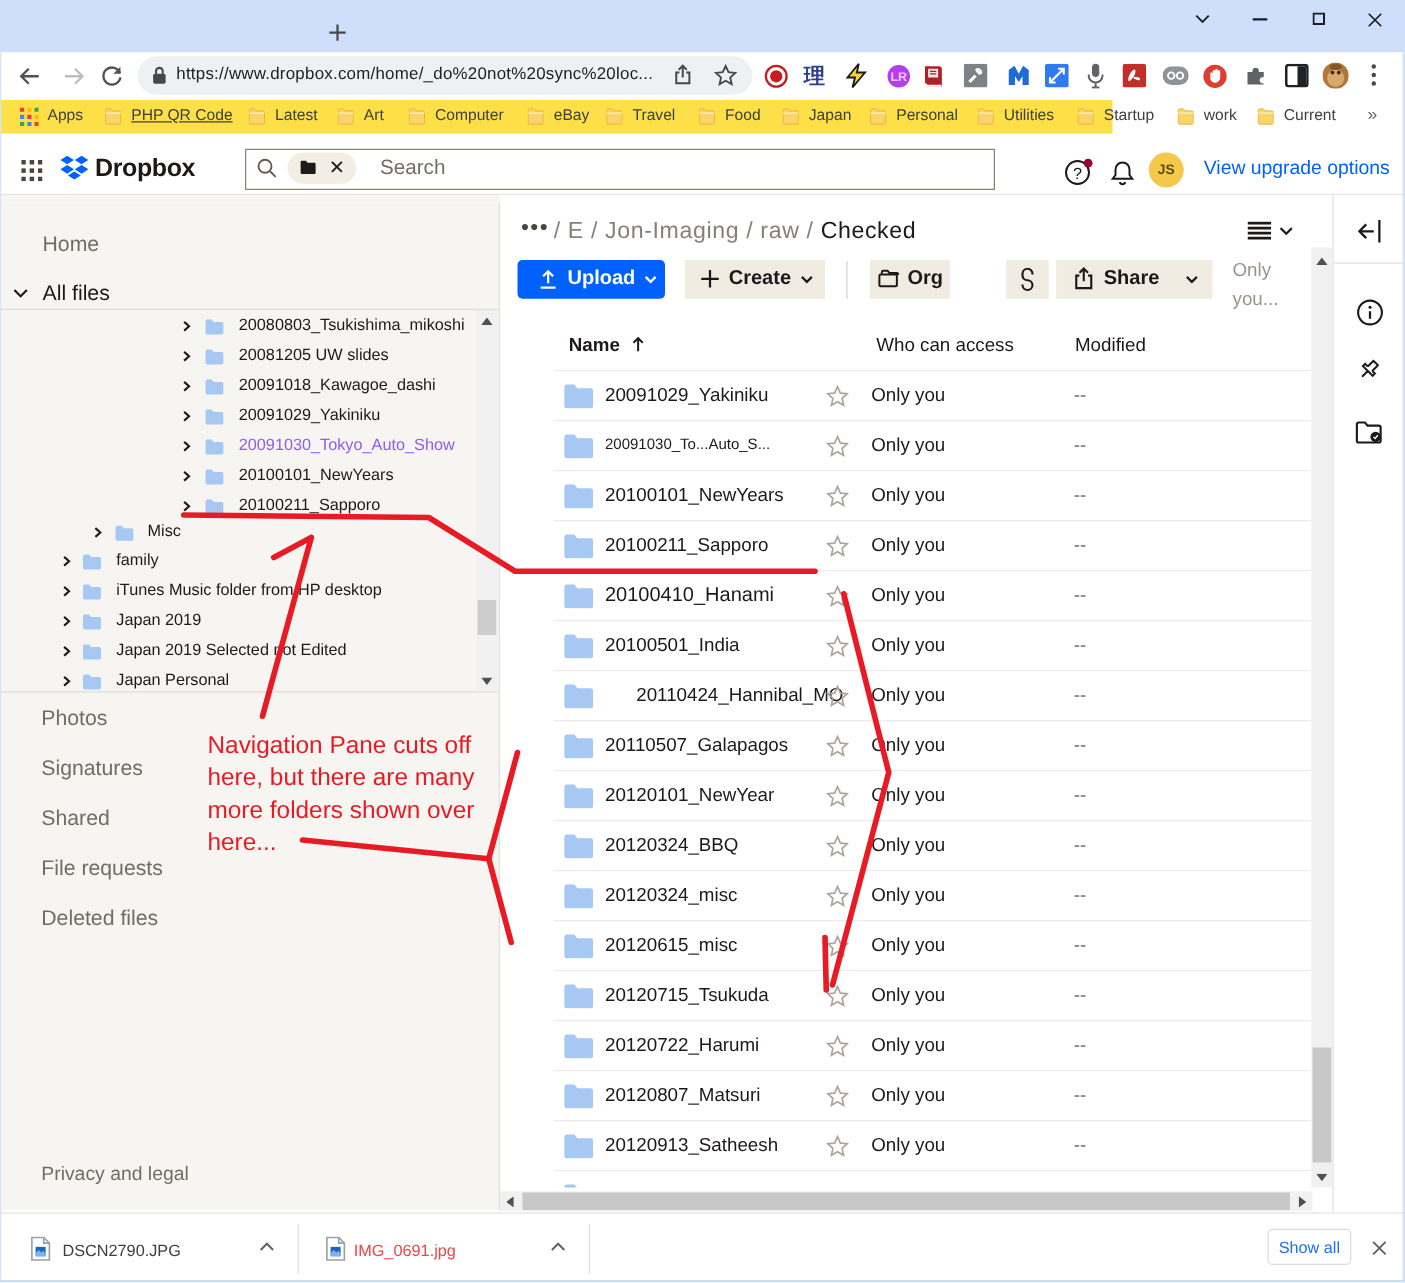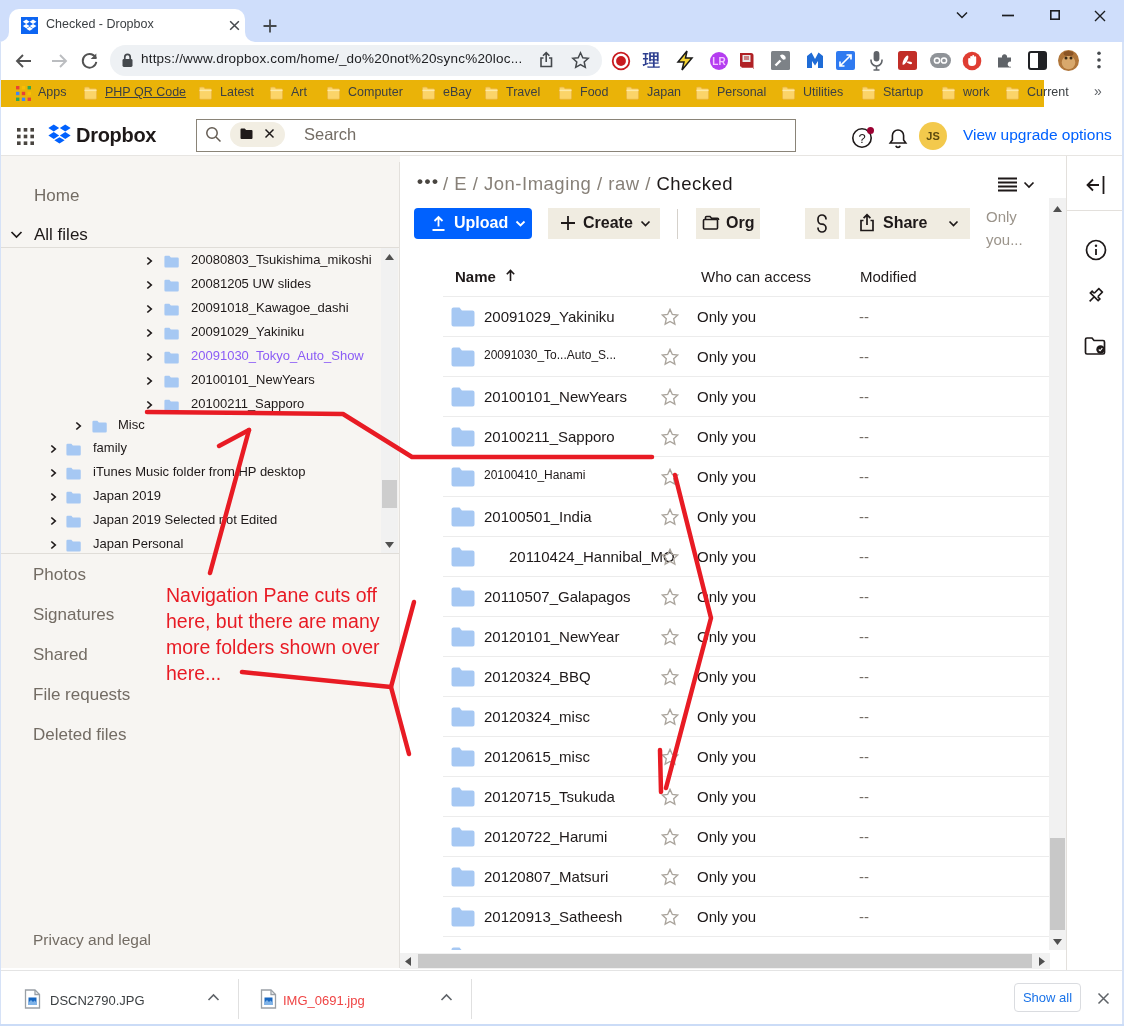--- a/index.html
+++ b/index.html
@@ -5,57 +5,37 @@
 * { margin:0; padding:0; box-sizing:border-box; }
 html,body { width:1124px; height:1026px; overflow:hidden; }
 body { font-family:"Liberation Sans", sans-serif; position:relative; background:#fff; }
 #root { position:absolute; left:0; top:0; width:1124px; height:1026px; overflow:hidden; }
 .abs { position:absolute; }
 
 #tabstrip { position:absolute; left:0; top:0; width:1124px; height:42px; background:#cfdefb; }
 #tab { position:absolute; left:9px; top:9px; width:236px; height:33px; background:#fff; border-radius:10px 10px 0 0; }
 #tab .title { position:absolute; left:37px; top:8px; font-size:12.5px; color:#3c4043; white-space:nowrap; }
 #toolbar { position:absolute; left:0; top:42px; width:1124px; height:38px; background:#fff; }
-#bookmarks { position:absolute; left:0; top:80px; width:1044px; height:27px; background:#eab308; }
+#bookmarks { position:absolute; left:0; top:80px; width:890px; height:27px; background:#fde047; }
 .bm { position:absolute; top:5px; height:17px; font-size:12.5px; color:#3c4043; white-space:nowrap; }
 
 #dbheader { position:absolute; left:0; top:107px; width:1124px; height:55px; background:#fff; }
 
 #sidebar { position:absolute; left:0; top:162px; width:400px; height:806px; background:#f7f5f2; border-right:1px solid #e3e0dc; }
 
 #main { position:absolute; left:400px; top:162px; width:666px; height:808px; background:#fff; }
 
 #rightpanel { position:absolute; left:1066px; top:156px; width:58px; height:814px; background:#fff; border-left:1px solid #e3e0dc; }
 
 #downloads { position:absolute; left:0; top:970px; width:1124px; height:56px; background:#fff; border-top:1px solid #e4e4e4; }
 </style>
 </head>
 <body>
 <div id="root">
 <div id="tabstrip">
-  <div id="tab">
-        <div class="abs" style="left:-10px;top:23px;width:10px;height:10px;background:#fff;"></div>
-        <div class="abs" style="left:-10px;top:23px;width:10px;height:10px;background:#cfdefb;border-bottom-right-radius:10px;"></div>
-        <div class="abs" style="left:236px;top:23px;width:10px;height:10px;background:#fff;"></div>
-        <div class="abs" style="left:236px;top:23px;width:10px;height:10px;background:#cfdefb;border-bottom-left-radius:10px;"></div>
-    <svg class="abs" style="left:12px;top:8px" width="17" height="17" viewBox="0 0 17 17">
-          <rect width="17" height="17" fill="#0d65f2"></rect>
-          <g fill="#fff" transform="translate(1.9,2.6) scale(0.52)">
-            <path d="M6.5 0 L0 4.15 6.5 8.3 13 4.15z"></path>
-            <path d="M19.5 0 L13 4.15 19.5 8.3 26 4.15z"></path>
-            <path d="M6.5 8.3 L0 12.45 6.5 16.6 13 12.45z"></path>
-            <path d="M19.5 8.3 L13 12.45 19.5 16.6 26 12.45z"></path>
-            <path d="M6.5 17.5 L13 21.3 19.5 17.5 13 13.8z"></path>
-          </g>
-        </svg>
-    <div class="title">Checked - Dropbox</div>
-    <svg class="abs" style="left:219px;top:10px" width="13" height="13" viewBox="0 0 12 12">
-          <path d="M2 2 L10 10 M10 2 L2 10" stroke="#45494d" stroke-width="1.4"></path>
-        </svg>
-  </div>
   <svg class="abs" style="left:262px;top:18px" width="16" height="16" viewBox="0 0 16 16">
         <path d="M8 1.5 V14.5 M1.5 8 H14.5" stroke="#45494d" stroke-width="1.8"></path>
       </svg>
   <svg class="abs" style="left:956px;top:11px" width="12" height="8" viewBox="0 0 12 8">
         <path d="M1 1.5 L6 6.5 L11 1.5" stroke="#1c1e21" stroke-width="1.5" fill="none"></path>
       </svg>
   <svg class="abs" style="left:1002px;top:14px" width="12" height="3" viewBox="0 0 12 3">
         <path d="M0 1.5 H12" stroke="#1c1e21" stroke-width="1.7"></path>
       </svg>
   <svg class="abs" style="left:1050px;top:10px" width="10" height="10" viewBox="0 0 10 10">
@@ -497,21 +477,21 @@
   <div class="abs" style="left:84px;top:131px;font-size:15px;color:#1e1919;white-space:nowrap;">20100211_Sapporo</div>
   <svg class="abs" style="left:261px;top:131px" width="18" height="18" viewBox="0 0 20 20">
           <path d="M10 1.5 L12.6 7.2 18.6 7.8 14.1 11.9 15.4 18 10 14.9 4.6 18 5.9 11.9 1.4 7.8 7.4 7.2 Z" fill="none" stroke="#aaa49c" stroke-width="1.5"></path>
         </svg>
   <div class="abs" style="left:297px;top:131px;font-size:15px;color:#1e1919;">Only you</div>
   <div class="abs" style="left:459px;top:131px;font-size:15px;color:#736c64;">--</div>
   <div class="abs" style="left:43px;top:160px;width:606px;height:40px;border-bottom:1px solid #ececec;"></div>
   <svg class="abs" style="left:51px;top:170px" width="24" height="20" viewBox="0 0 24 20">
           <path d="M0.5 2.5 a2 2 0 0 1 2-2 h6 l2.4 3 h10.6 a2 2 0 0 1 2 2 v12 a2 2 0 0 1 -2 2 h-19 a2 2 0 0 1 -2-2 z" fill="#a6c8f3"></path>
         </svg>
-  <div class="abs" style="left:84px;top:171px;font-size:12px;color:#1e1919;white-space:nowrap;">20100410_Hanami</div>
+  <div class="abs" style="left:84px;top:171px;font-size:16px;color:#1e1919;white-space:nowrap;">20100410_Hanami</div>
   <svg class="abs" style="left:261px;top:171px" width="18" height="18" viewBox="0 0 20 20">
           <path d="M10 1.5 L12.6 7.2 18.6 7.8 14.1 11.9 15.4 18 10 14.9 4.6 18 5.9 11.9 1.4 7.8 7.4 7.2 Z" fill="none" stroke="#aaa49c" stroke-width="1.5"></path>
         </svg>
   <div class="abs" style="left:297px;top:171px;font-size:15px;color:#1e1919;">Only you</div>
   <div class="abs" style="left:459px;top:171px;font-size:15px;color:#736c64;">--</div>
   <div class="abs" style="left:43px;top:200px;width:606px;height:40px;border-bottom:1px solid #ececec;"></div>
   <svg class="abs" style="left:51px;top:210px" width="24" height="20" viewBox="0 0 24 20">
           <path d="M0.5 2.5 a2 2 0 0 1 2-2 h6 l2.4 3 h10.6 a2 2 0 0 1 2 2 v12 a2 2 0 0 1 -2 2 h-19 a2 2 0 0 1 -2-2 z" fill="#a6c8f3"></path>
         </svg>
   <div class="abs" style="left:84px;top:211px;font-size:15px;color:#1e1919;white-space:nowrap;">20100501_India</div>

